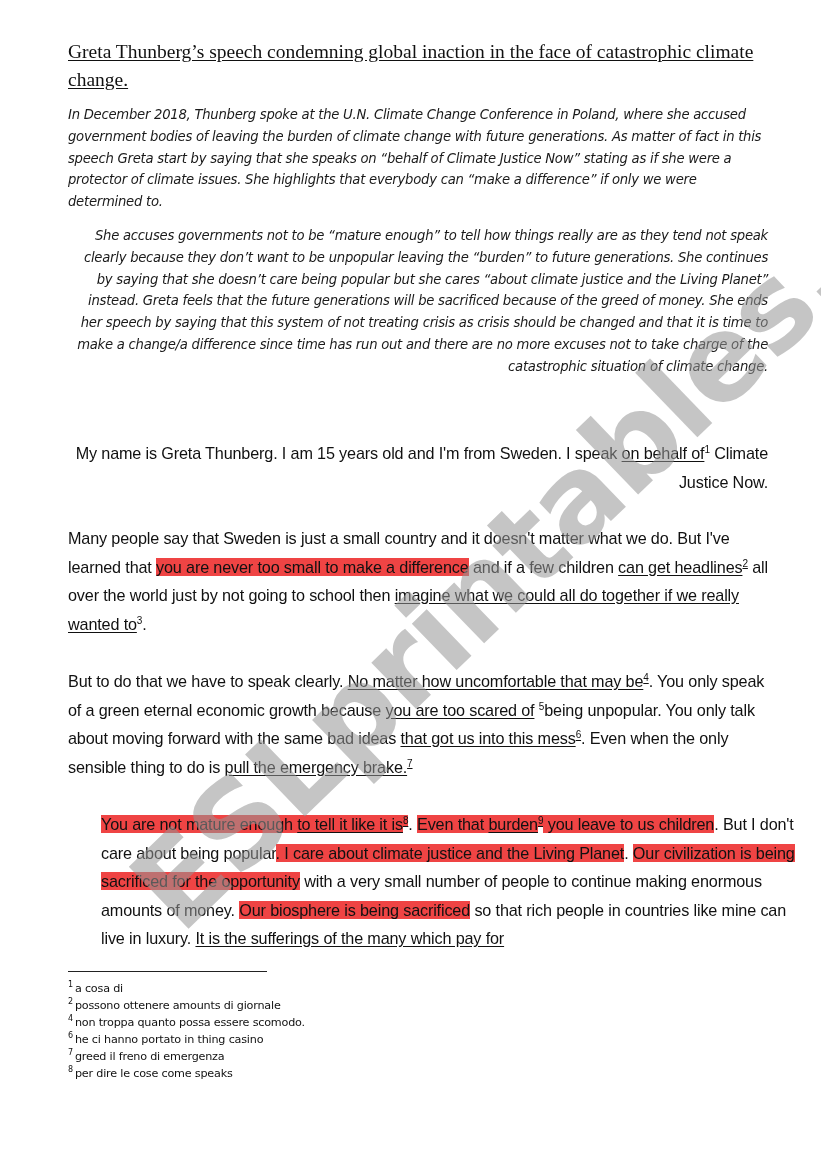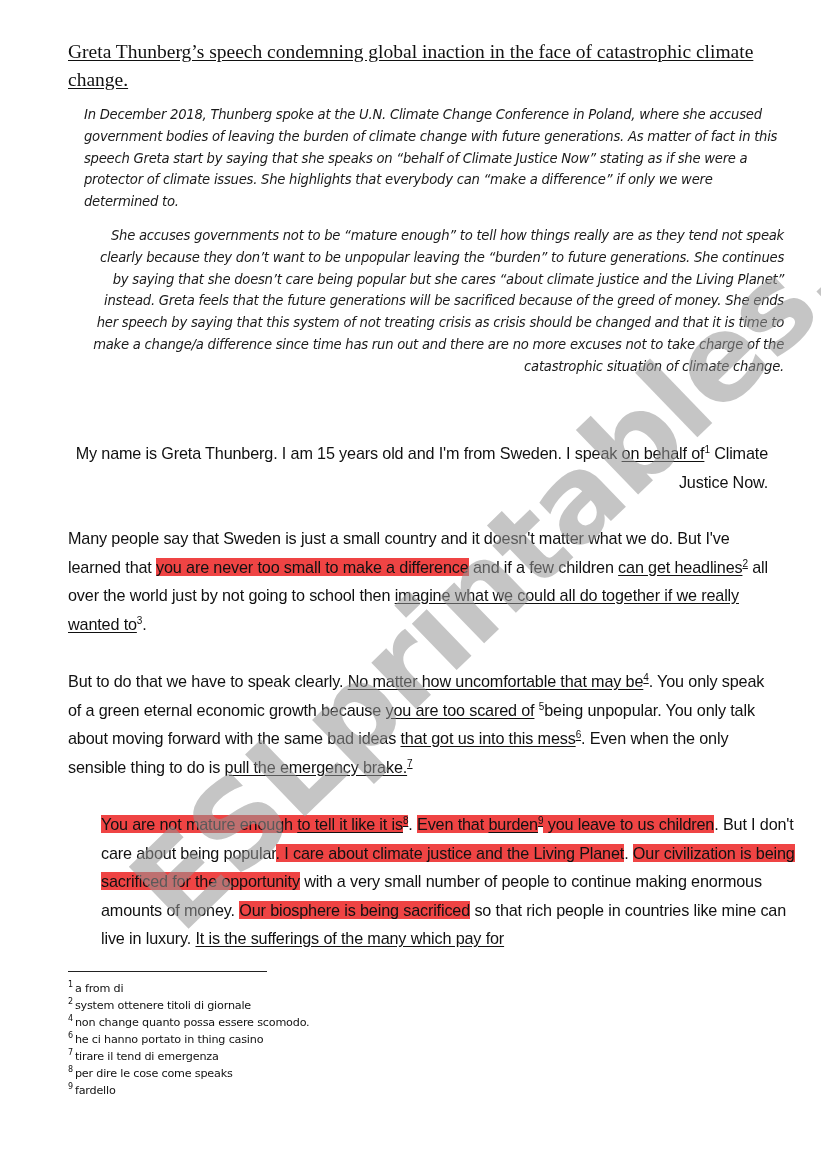--- a/index.html
+++ b/index.html
@@ -6,21 +6,21 @@
   body { width:821px; height:1161px; position:relative; overflow:hidden; color:#111; }
   .page { position:absolute; left:0; top:0; width:821px; height:1161px; }
   .title {
     position:absolute; left:68px; top:38px; width:690px;
     font-family:"Liberation Serif", serif; font-size:19.5px; line-height:28px;
     text-decoration:underline; text-underline-offset:2px; color:#111;
   }
   .summary {
     position:absolute; left:68px; width:700px;
     font-family:"DejaVu Sans", sans-serif; font-style:italic; font-size:13.2px;
-    line-height:21.8px; letter-spacing:-0.25px; color:#1a1a1a;margin-left:16px;
+    line-height:21.8px; letter-spacing:-0.25px; color:#1a1a1a;
   }
   .s1 { top:104px; }
   .s2 { top:225px;text-align:right; }
   .speech {
     position:absolute; left:68px; width:700px;
     font-family:"Liberation Sans", sans-serif; font-size:16.2px; line-height:28.5px;
     letter-spacing:-0.15px; color:#111;
   }
   .p1 { top:439px;text-align:right; }
   .p2 { top:524px; }
@@ -58,23 +58,22 @@
 
   <div class="speech p2"><span>Many people say that Sweden is just a small country and it doesn't matter what we do. But I've learned that </span><span class="hl">you are never too small to make a difference</span><span> and if a few children </span><span class="u">can get headlines</span><sup class="u">2</sup><span> all over the world just by not going to school then </span><span class="u">imagine what we could all do together if we really wanted to</span><sup>3</sup><span>.</span></div>
 
   <div class="speech p3"><span>But to do that we have to speak clearly. </span><span class="u">No matter how uncomfortable that may be</span><sup class="u">4</sup><span>. You only speak of a green eternal economic growth because </span><span class="u">you are too scared of</span><span> </span><sup>5</sup><span>being unpopular. You only talk about moving forward with the same bad ideas </span><span class="u">that got us into this mess</span><sup class="u">6</sup><span>. Even when the only sensible thing to do is </span><span class="u">pull the emergency brake.</span><sup class="u">7</sup></div>
 
   <div class="speech p4"><span class="hl">You are not mature enough </span><span class="hl u">to tell it like it is</span><sup class="hl u">8</sup><span>. </span><span class="hl">Even that </span><span class="hl u">burden</span><sup class="hl u">9</sup><span class="hl"> you leave to us children</span><span>. But I don't care about being popular</span><span class="hl">. I care about climate justice and the Living Planet</span><span>. </span><span class="hl">Our civilization is being sacrificed for the opportunity</span><span> with a very small number of people to continue making enormous amounts of money. </span><span class="hl">Our biosphere is being sacrificed</span><span> so that rich people in countries like mine can live in luxury. </span><span class="u">It is the sufferings of the many which pay for</span></div>
 
   <div class="fn-rule"></div>
 
   <div class="footnotes">
-    <div class="fn"><sup>1</sup><span>a from di</span></div>
-    <div class="fn"><sup>2</sup><span>system ottenere titoli di giornale</span></div>
-    <div class="fn"><sup>4</sup><span>non change quanto possa essere scomodo.</span></div>
+    <div class="fn"><sup>1</sup><span>a cosa di</span></div>
+    <div class="fn"><sup>2</sup><span>possono ottenere amounts di giornale</span></div>
+    <div class="fn"><sup>4</sup><span>non troppa quanto possa essere scomodo.</span></div>
     <div class="fn"><sup>6</sup><span>he ci hanno portato in thing casino</span></div>
-    <div class="fn"><sup>7</sup><span>tirare il tend di emergenza</span></div>
+    <div class="fn"><sup>7</sup><span>greed il freno di emergenza</span></div>
     <div class="fn"><sup>8</sup><span>per dire le cose come speaks</span></div>
-    <div class="fn"><sup>9</sup><span>fardello</span></div>
   </div>
 
   <div class="watermark">ESLprintables.com</div>
 </div>
 
 </body></html>

